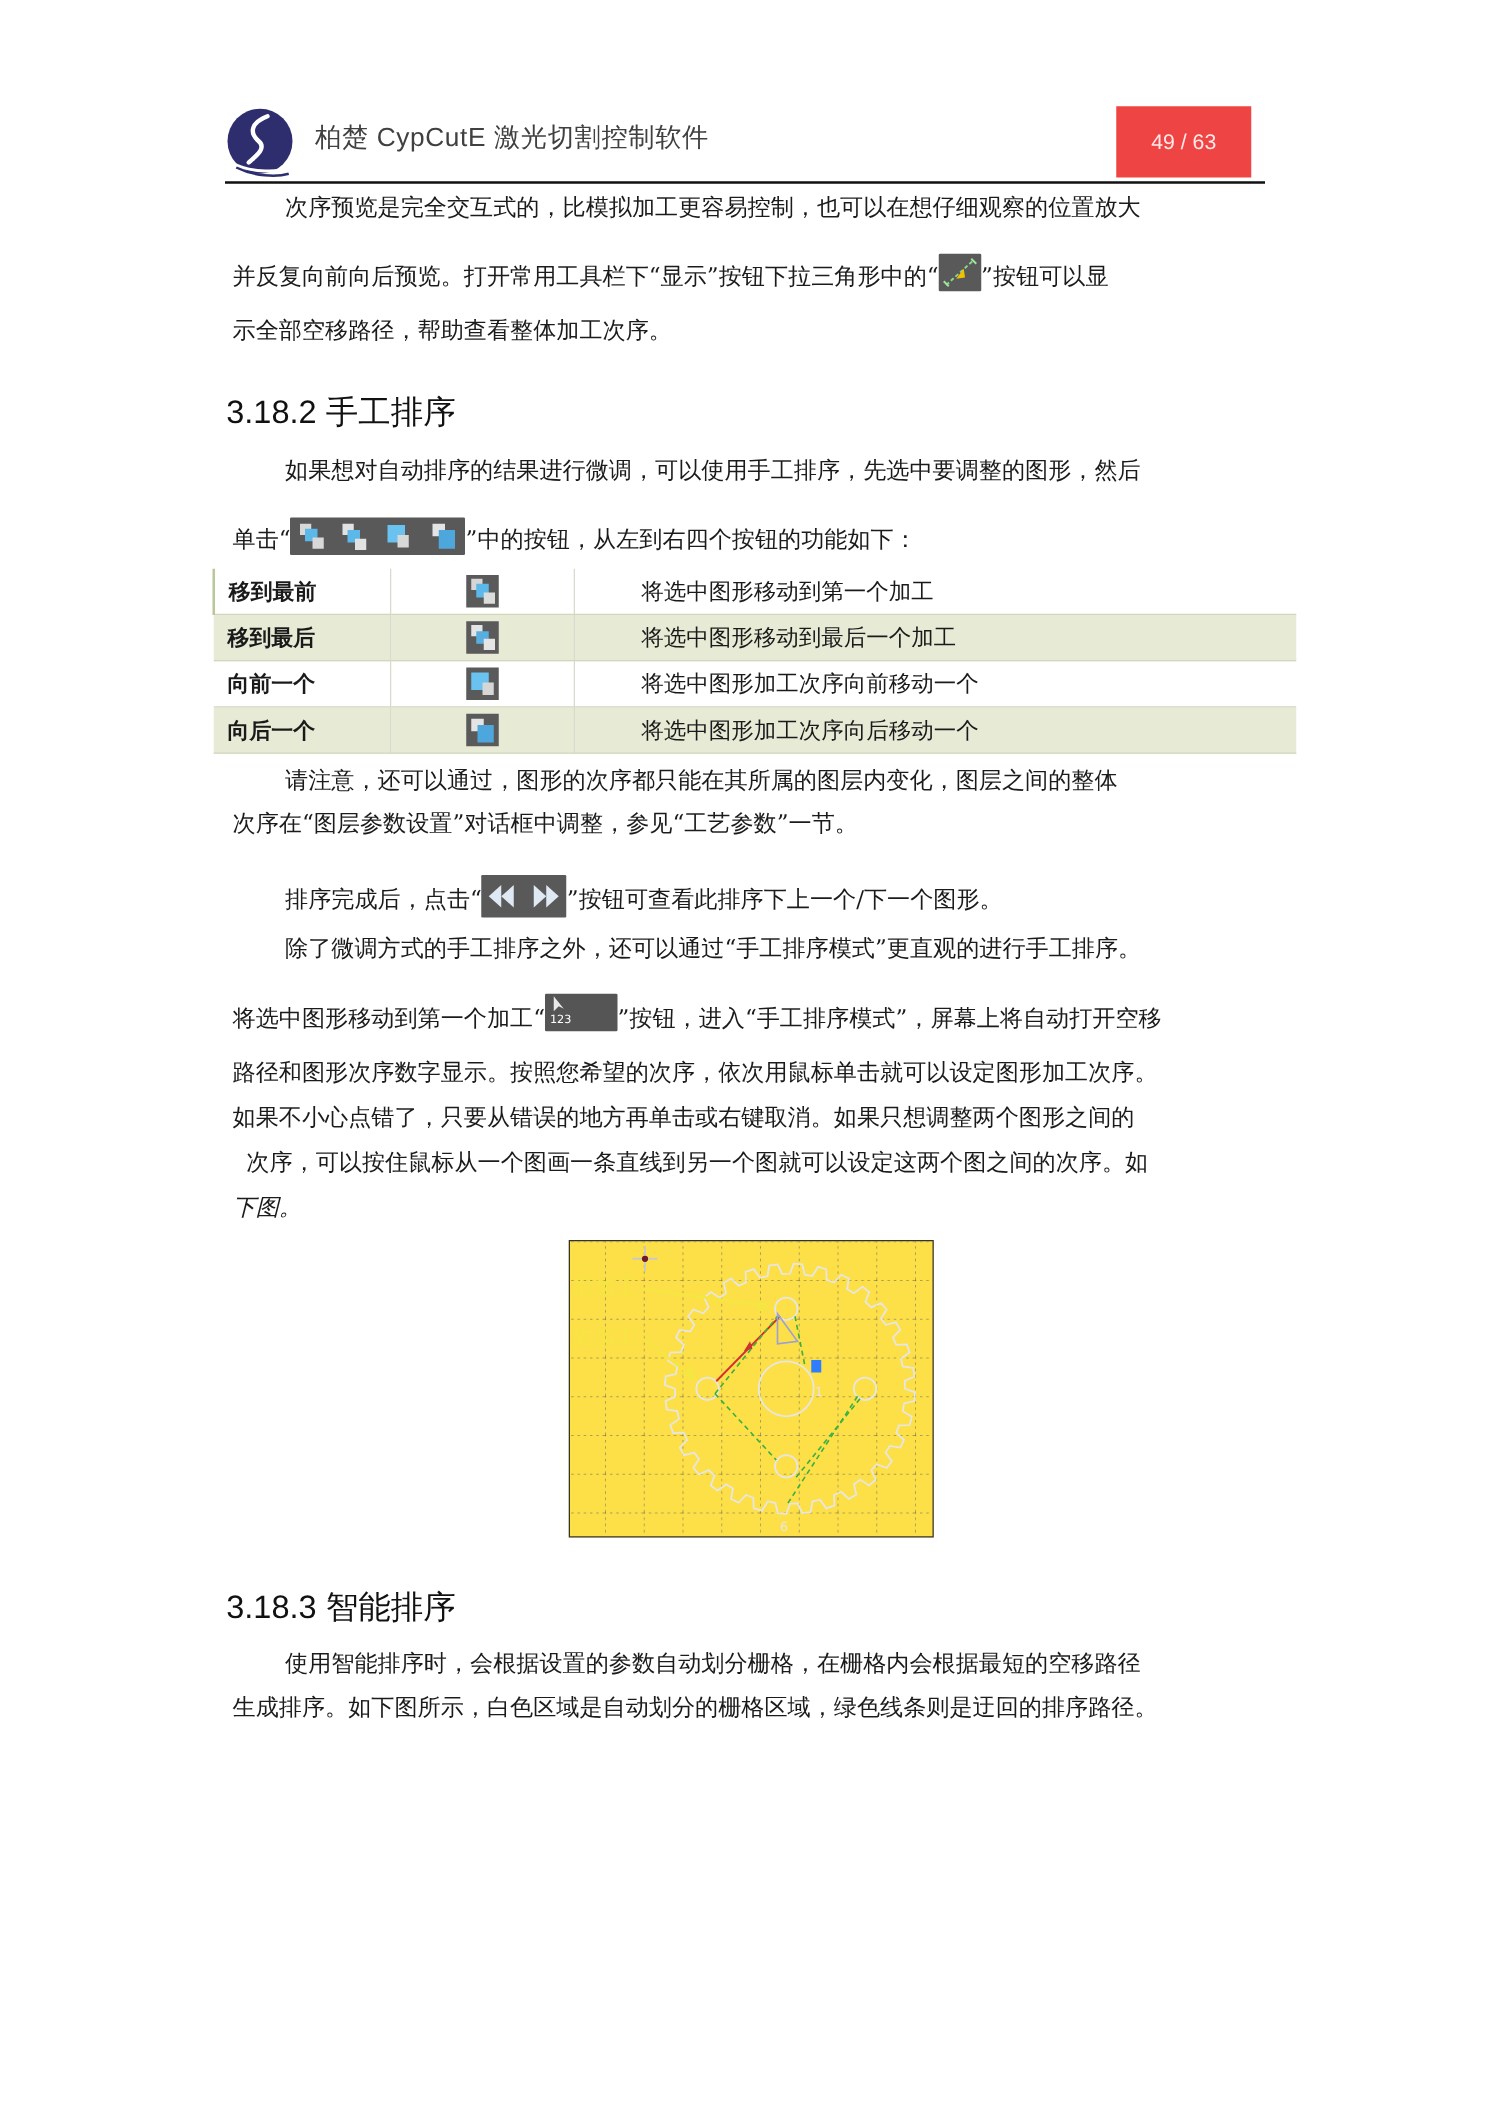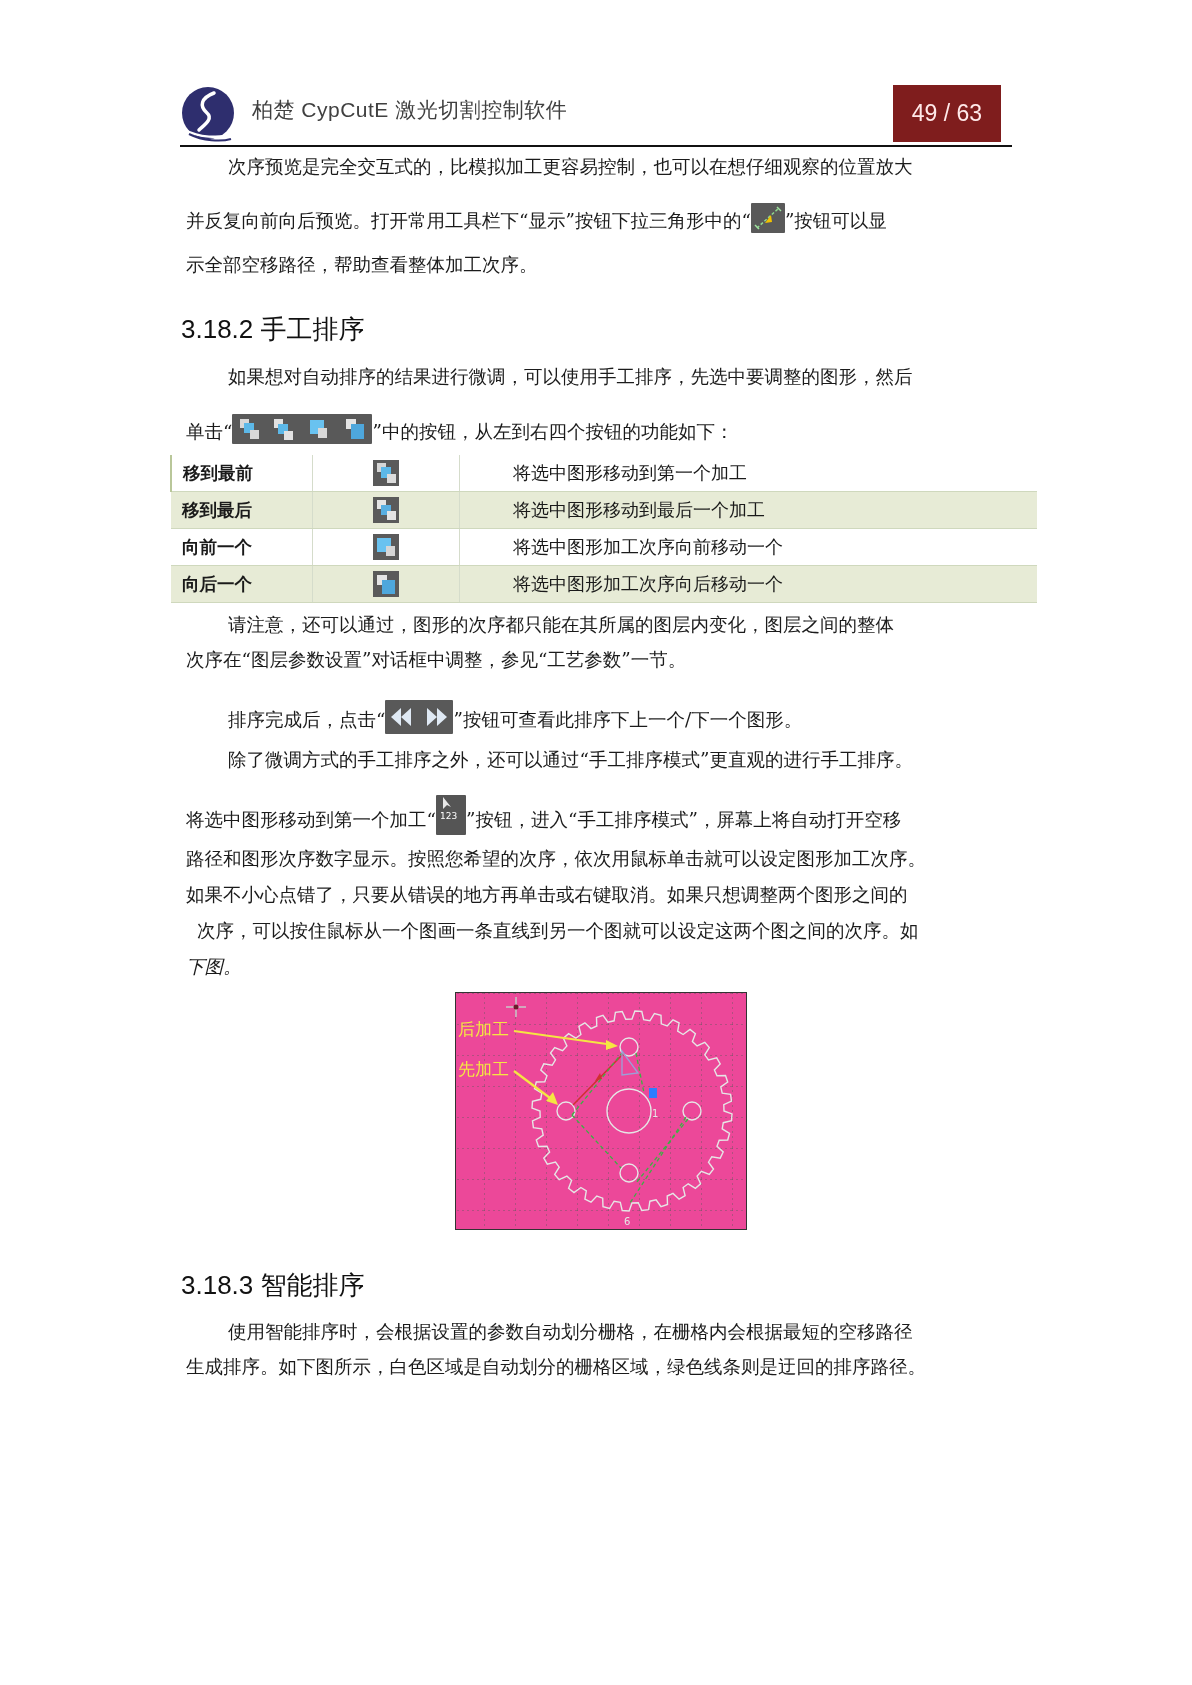--- a/index.html
+++ b/index.html
@@ -1,40 +1,40 @@
 <!DOCTYPE html>
 <html><head>
 <meta charset="utf-8">
 <style>
   html, body { margin:0; padding:0; background:#ffffff; }
   body { width:1192px; height:1685px; position:relative; overflow:hidden;
          font-family:"DejaVu Serif","Liberation Serif",serif; color:#1a1a1a; }
   .abs { position:absolute; }
   .logo { left:181px; top:86px; width:54px; height:56px; }
   .doc-title { left:252px; top:96px; font-family:"Liberation Sans","DejaVu Sans",sans-serif; font-size:21px; color:#404040; letter-spacing:0.5px; white-space:nowrap; }
-  .page-badge { left:893px; top:85px; width:108px; height:57px; background:#7f1d1d; color:#ffe9e9; font-family:"Liberation Sans","DejaVu Sans",sans-serif; font-size:23px; display:flex; align-items:center; justify-content:center; }
+  .page-badge { left:893px; top:85px; width:108px; height:57px; background:#ef4444; color:#ffe9e9; font-family:"Liberation Sans","DejaVu Sans",sans-serif; font-size:17px; display:flex; align-items:center; justify-content:center; }
   .header-rule { left:180px; top:145px; width:832px; height:2px; background:#111; }
 
   .p { position:absolute; font-size:18.5px; line-height:24px; white-space:nowrap; color:#1b1b1b; }
   .h2 { position:absolute; font-family:"Liberation Sans","DejaVu Sans",sans-serif; font-size:26px; color:#111; white-space:nowrap; }
 
   .icon-inline { display:inline-block; vertical-align:middle; background:#595959; border-radius:1px; position:relative; }
 
   table.fn { position:absolute; left:170px; top:455px; width:867px; border-collapse:collapse; font-size:18px; }
   table.fn td { height:36px; border-bottom:1px solid #cfd8bd; padding:0; }
   table.fn tr.alt td { background:#e7ebd6; }
   table.fn td.c1 { width:129px; padding-left:11px; font-weight:bold; border-right:1px solid #d5dccb; font-family:"DejaVu Sans","Liberation Sans",sans-serif; font-size:17.5px; }
   table.fn td.c2 { width:146px; text-align:center; border-right:1px solid #d5dccb; }
   table.fn td.c3 { padding-left:53px; }
   table.fn tr:first-child td.c1 { border-left:2px solid #b9c79a; }
 
   .sq-icon { display:inline-block; width:26px; height:26px; background:#5a5a5a; position:relative; vertical-align:middle; }
   .sq-icon i { position:absolute; display:block; }
 
-  .gear-fig { left:455px; top:992px; width:290px; height:236px; background:#ec4899; border:1px solid #333; }
+  .gear-fig { left:455px; top:992px; width:290px; height:236px; background:#fde047; border:1px solid #333; }
 </style>
 </head>
 <body>
 
 <div class="abs logo">
   <svg width="54" height="56" viewBox="0 0 54 56">
     <ellipse cx="27" cy="27" rx="26" ry="26" fill="#2e2e6e"></ellipse>
     <path d="M33 7 C20 12, 18 20, 26 27 C33 33, 22 40, 18 44" stroke="#ffffff" stroke-width="3.5" fill="none" stroke-linecap="round"></path>
     <path d="M4 44 C18 52, 38 52, 52 49" stroke="#ffffff" stroke-width="2.5" fill="none"></path>
     <path d="M8 48 C22 55, 40 56, 50 53" stroke="#2e2e6e" stroke-width="2" fill="none"></path>
@@ -132,21 +132,21 @@
       <polygon points="16,8 6,17 16,26" fill="#dfe9f4"></polygon>
         <polygon points="26,8 16,17 26,26" fill="#dfe9f4"></polygon>
       <polygon points="42,8 52,17 42,26" fill="#dfe9f4"></polygon>
         <polygon points="52,8 62,17 52,26" fill="#dfe9f4"></polygon>
     </svg>
   </span><span>”按钮可查看此排序下上一个/下一个图形。</span>
 </div>
 
 <div class="p" style="left:228px; top:748px;text-align:right;">除了微调方式的手工排序之外，还可以通过“手工排序模式”更直观的进行手工排序。</div>
 <div class="p" style="left:186px; top:801px;">
-  <span>将选中图形移动到第一个加工“</span><span class="icon-inline" style="width:30px;height:40px;top:-6px;background:#555;">
+  <span>将选中图形移动到第一个加工“</span><span class="icon-inline" style="width:30px;height:30px;top:-6px;background:#555;padding-left:28px;">
     <svg width="30" height="30" viewBox="0 0 30 30" style="position:absolute;left:0;top:0;">
       <polygon points="7,2 7,14 11,10 15,12" fill="#e8e8e8"></polygon>
     </svg>
     <span style="position:absolute;left:4px;top:16px;font-size:9px;line-height:10px;color:#fff;font-family:'DejaVu Sans',sans-serif;">123</span>
   </span><span>”按钮，进入“手工排序模式”，屏幕上将自动打开空移</span>
 </div>
 <div class="p" style="left:186px; top:847px;">路径和图形次序数字显示。按照您希望的次序，依次用鼠标单击就可以设定图形加工次序。</div>
 <div class="p" style="left:186px; top:883px;">如果不小心点错了，只要从错误的地方再单击或右键取消。如果只想调整两个图形之间的</div>
 <div class="p" style="left:186px; top:919px;margin-left:11px;">次序，可以按住鼠标从一个图画一条直线到另一个图就可以设定这两个图之间的次序。如</div>
 <div class="p" style="left:186px; top:955px;font-style:italic;">下图。</div>

